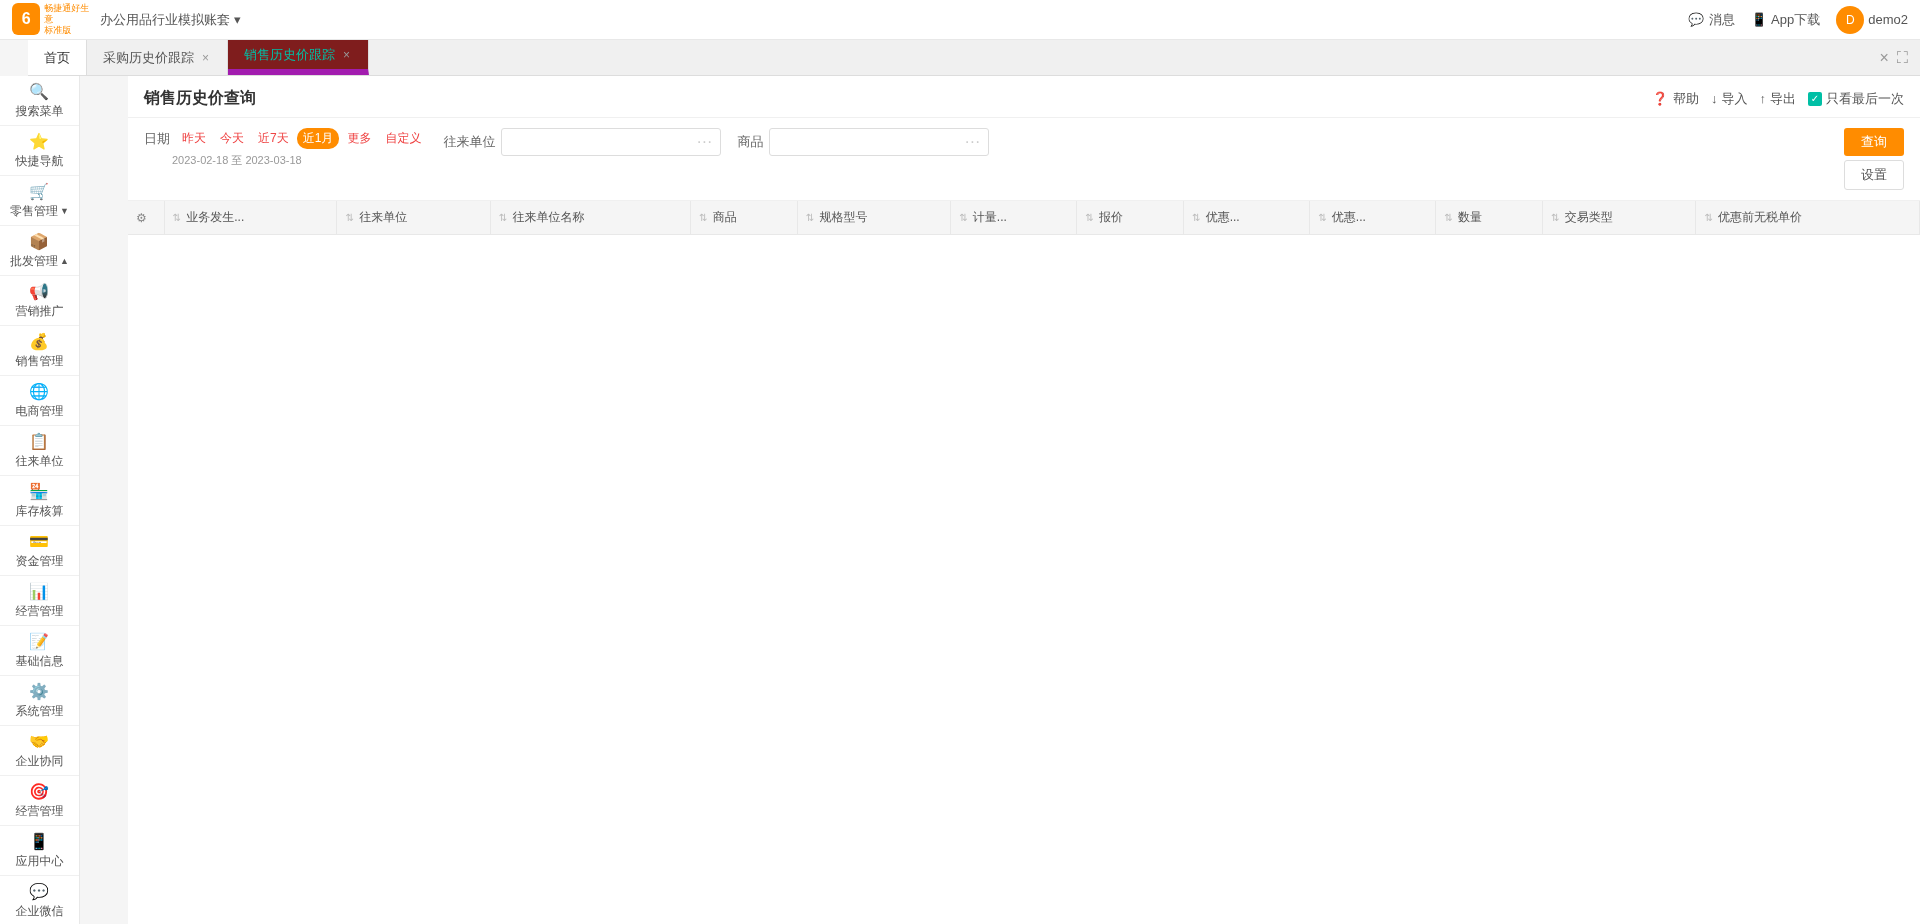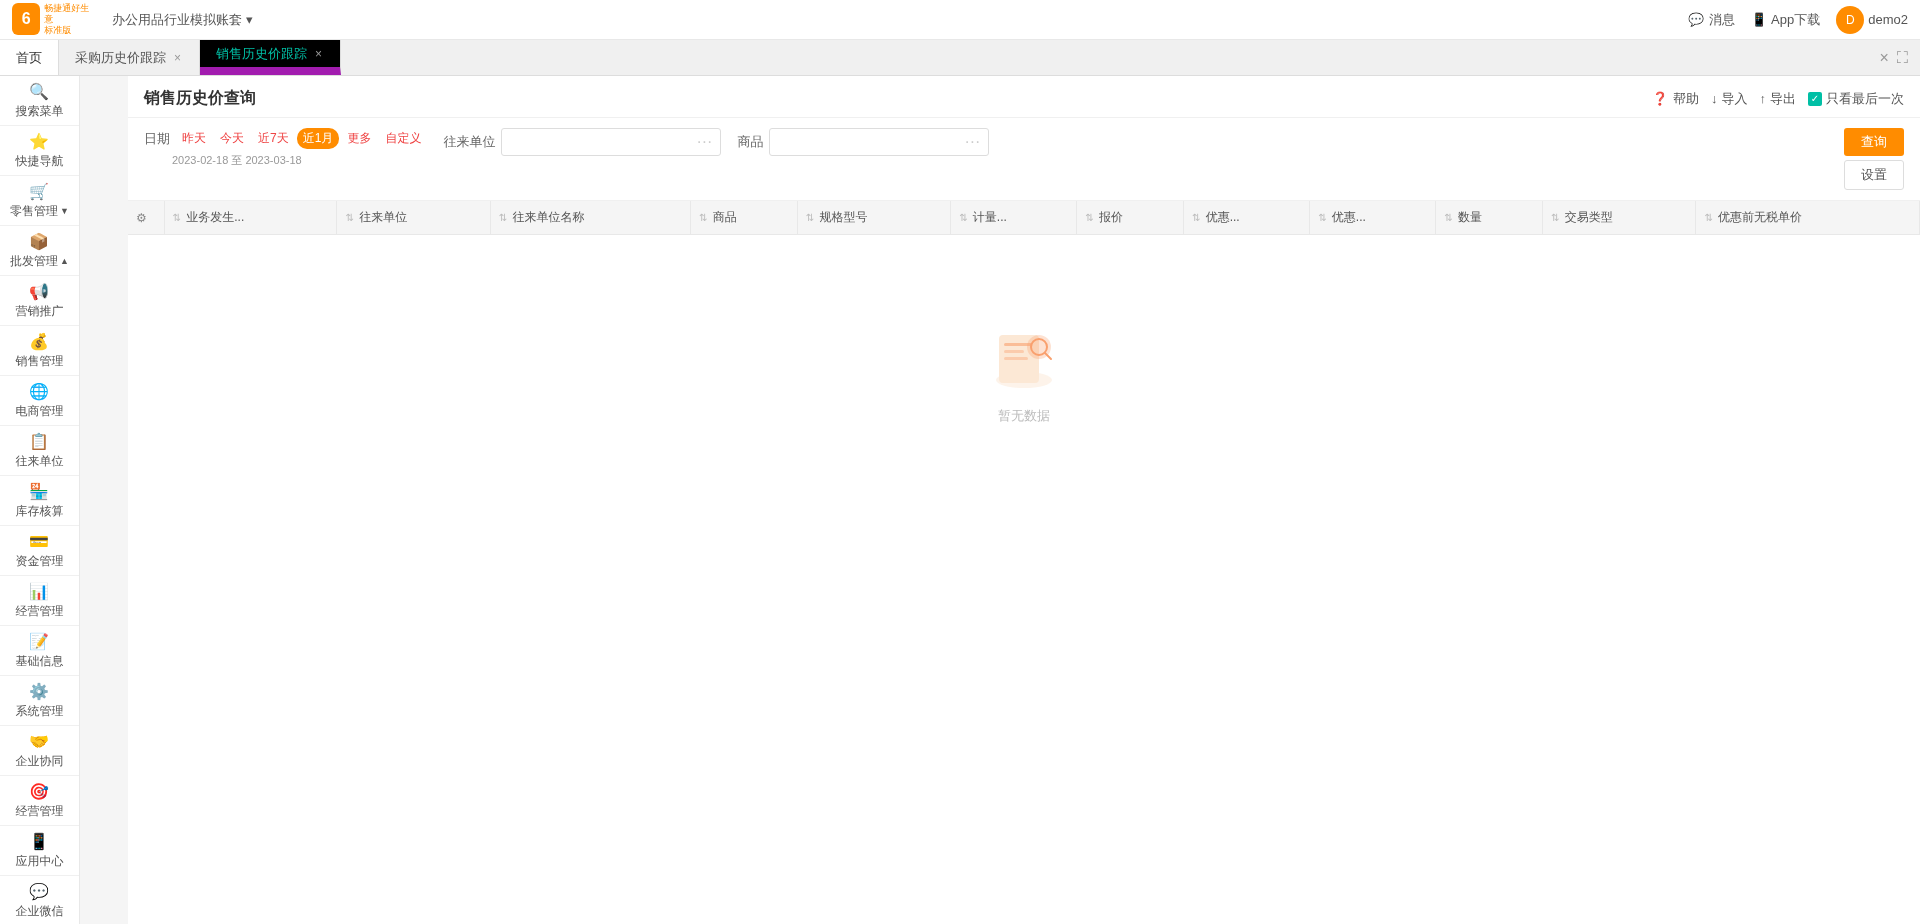--- a/index.html
+++ b/index.html
@@ -36,21 +36,21 @@
     }
     .logo-text {
       font-size: 9px;
       color: #ff8c00;
       margin-left: 4px;
       line-height: 1.2;
     }
     .top-bar-selector {
       display: flex;
       align-items: center;
-      margin-left: 20px;
+      margin-left: 8px;
       font-size: 13px;
       color: #555;
       cursor: pointer;
       gap: 4px;
     }
     .top-bar-right {
       margin-left: auto;
       display: flex;
       align-items: center;
       gap: 16px;
@@ -75,36 +75,37 @@
       font-size: 12px;
     }
 
     
     .tab-bar {
       height: 36px;
       background: #f0f0f0;
       display: flex;
       align-items: stretch;
       border-bottom: 1px solid #ddd;
+      margin-left: 28px;
     }
     .tab-item {
       display: flex;
       align-items: center;
       padding: 0 16px;
       cursor: pointer;
       font-size: 13px;
       color: #555;
       border-right: 1px solid #ddd;
       gap: 6px;
       white-space: nowrap;
     }
     .tab-item.active {
-      background: #000000;
+      background: #7f1d1d;
       color: #00bfa5;
-      border-bottom: 8px solid #a21caf;
+      border-bottom: 6px solid #a21caf;
       text-align: right;
     }
     .tab-item.home {
       background: #fff;
       color: #333;
     }
     .tab-close {
       font-size: 12px;
       color: #999;
       cursor: pointer;
@@ -599,28 +600,15 @@
             <th>
               <span class="sort-arrows">⇅</span>
               <span>优惠前无税单价</span>
             </th>
           </tr>
         </thead>
         <tbody>
         </tbody>
       </table>
 
-      <div class="empty-state">
-        <svg class="empty-icon" viewBox="0 0 80 80" fill="none">
-          <ellipse cx="40" cy="65" rx="28" ry="8" fill="#fce8d5" opacity="0.5"></ellipse>
-          <rect x="15" y="20" width="40" height="48" rx="4" fill="#fce8d5"></rect>
-          <rect x="20" y="28" width="28" height="3" rx="1.5" fill="#f9a06e" opacity="0.6"></rect>
-          <rect x="20" y="35" width="20" height="3" rx="1.5" fill="#f9a06e" opacity="0.4"></rect>
-          <rect x="20" y="42" width="24" height="3" rx="1.5" fill="#f9a06e" opacity="0.4"></rect>
-          <circle cx="55" cy="32" r="12" fill="#f9a06e" opacity="0.3"></circle>
-          <circle cx="55" cy="32" r="8" fill="none" stroke="#f9a06e" stroke-width="2"></circle>
-          <line x1="61" y1="38" x2="67" y2="44" stroke="#f9a06e" stroke-width="2" stroke-linecap="round"></line>
-        </svg>
-        <span class="empty-text">暂无数据</span>
-      </div>
     </div>
   </div>
 </div>
 
 </body></html>

